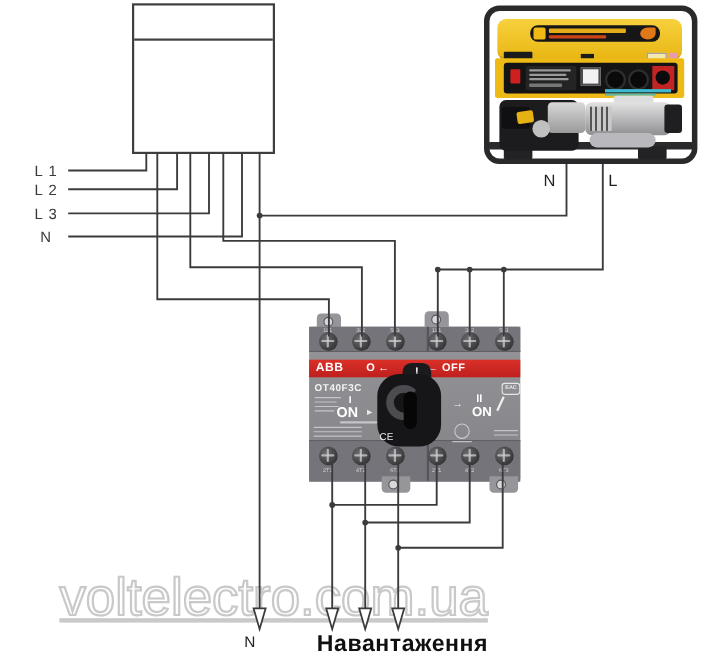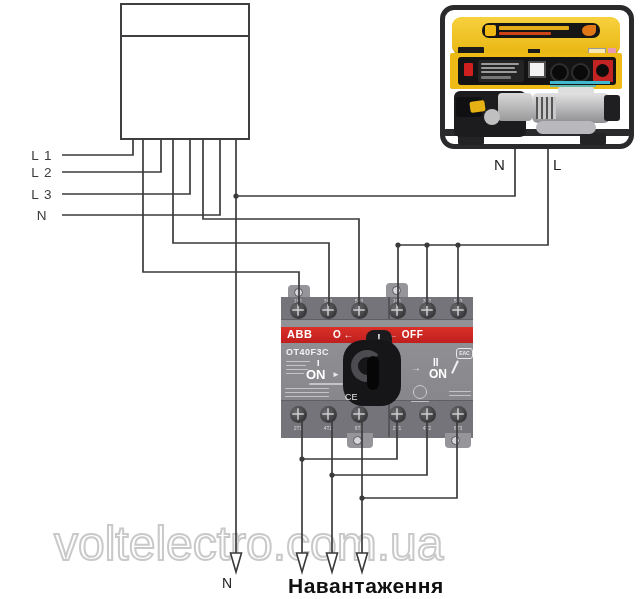--- a/index.html
+++ b/index.html
@@ -78,21 +78,21 @@
   .sw-on2{left:148px;top:85px;font-size:12px;font-weight:800;color:#fff;}
   .sw-tick{left:173px;top:78px;width:1.5px;height:14px;background:#f0f0f0;transform:rotate(25deg);}
   .sw-eac{left:175px;top:66px;width:15px;height:9px;border:1px solid #e8e8e8;border-radius:3px;font-size:5px;font-weight:bold;color:#e8e8e8;text-align:center;line-height:9px;}
   .sw-ce{left:64px;top:110px;font-size:9px;color:#e8e8e8;}
   .sw-ul{left:132px;top:103px;width:14px;height:14px;border:1.5px solid #caccce;border-radius:50%;box-sizing:border-box;}
   .wbar{background:#cfcfd2;height:1.3px;border-radius:1px;opacity:.85;}
   
   .gen-wire-label{font-size:15px;color:#222;}
   .load-n{left:222px;top:575px;font-size:14px;color:#222;}
   .load-title{left:288px;top:574px;font-size:21px;font-weight:bold;color:#101010;letter-spacing:.5px;}
-  .watermark{left:54px;top:516px;font-size:48px;color:#fff;-webkit-text-stroke:2px #c9c9c9;letter-spacing:0px;white-space:nowrap;}
+  .watermark{left:54px;top:516px;font-size:48px;color:#fff;-webkit-text-stroke:2px #c9c9c9;letter-spacing:0px;white-space:nowrap;text-decoration:underline;}
   svg.wires{left:0;top:0;pointer-events:none;}
 </style>
 </head>
 <body>
 
 <div id="stage">
 
   <div class="abs watermark">voltelectro.com.ua</div>
 
   <div class="abs input-box">

